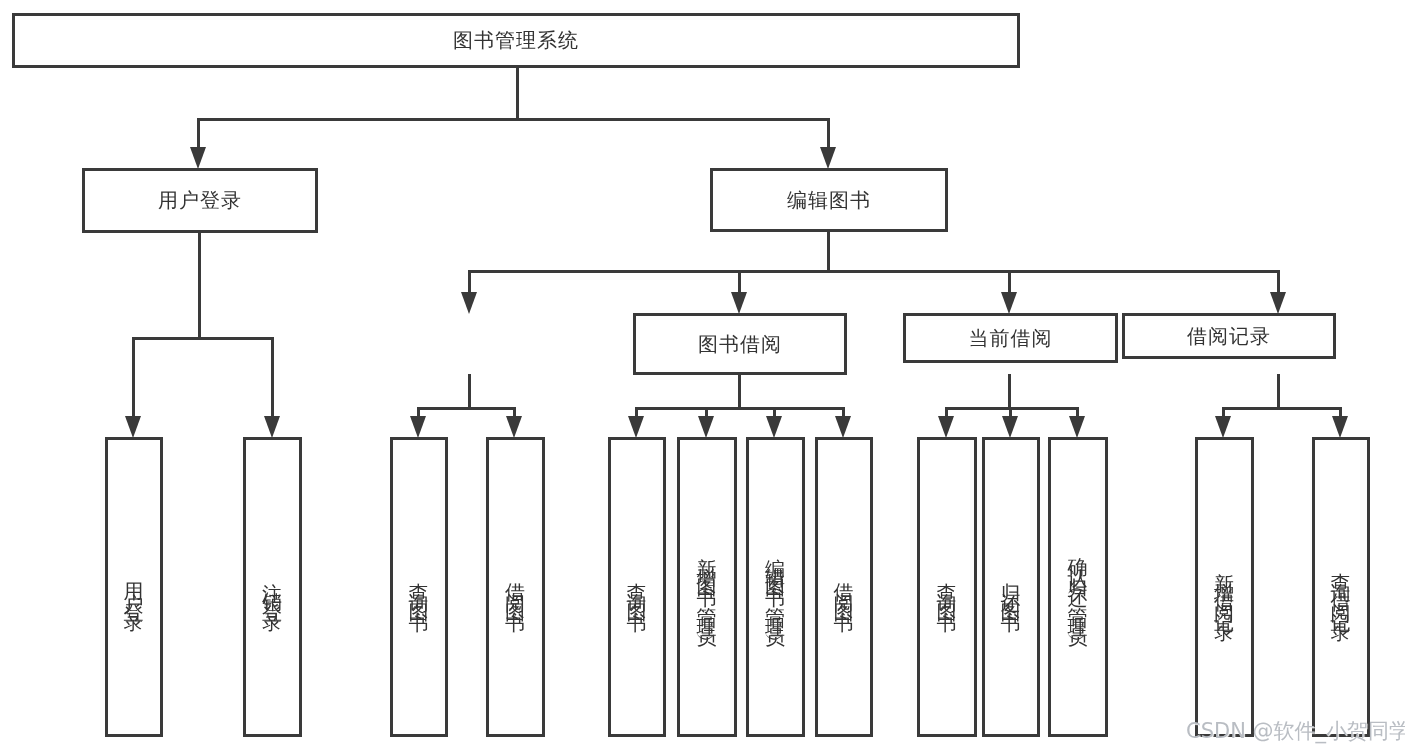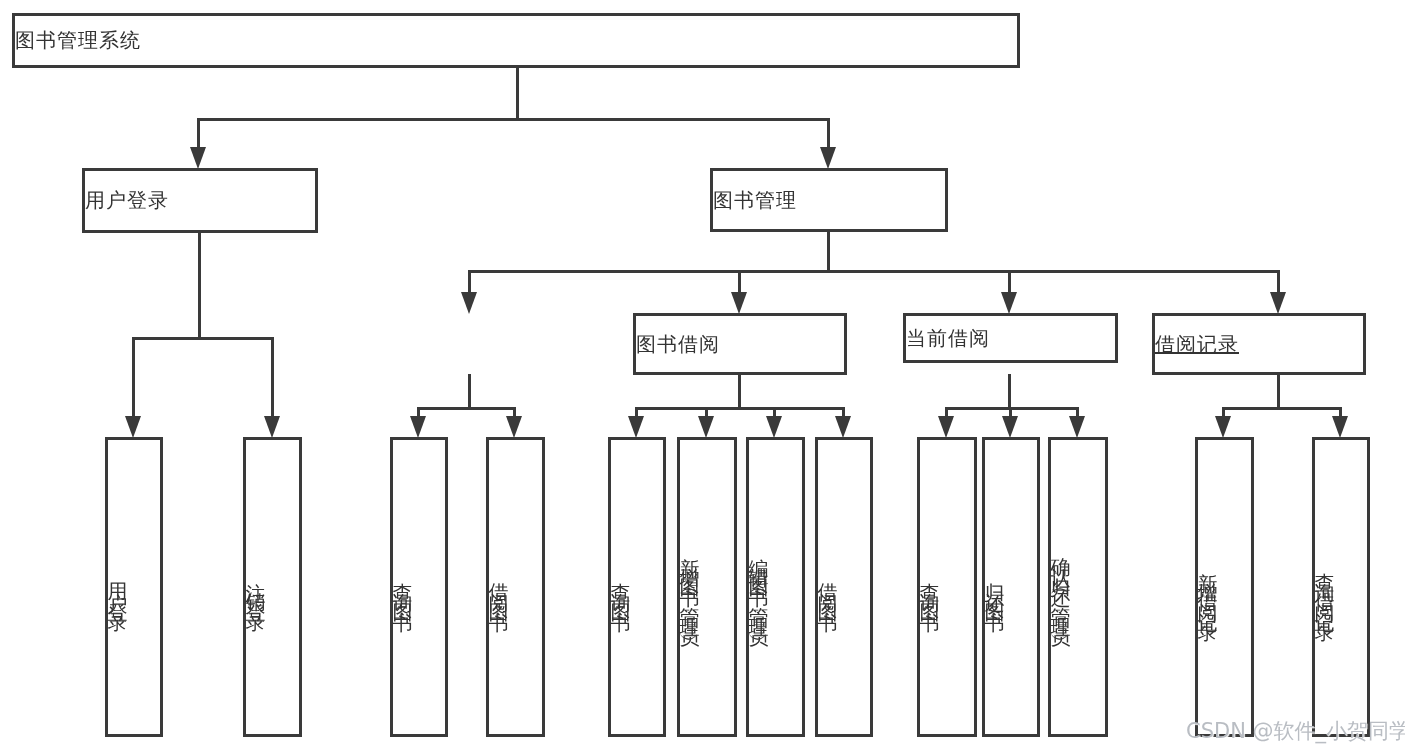--- a/index.html
+++ b/index.html
@@ -11,21 +11,21 @@
     font-family: "DejaVu Sans", "Liberation Sans", sans-serif;
     overflow: hidden;
   }
   .box {
     position: absolute;
     box-sizing: border-box;
     background: #ffffff;
     border: 3px solid #3a3a3a;
     display: flex;
     align-items: center;
-    justify-content: flex-start;
+    justify-content: center;
     color: #333333;
     font-size: 20px;
     letter-spacing: 1px;
     z-index: 2;
   }
   .leaf .vtext {
     writing-mode: vertical-rl;
     text-orientation: mixed;
     letter-spacing: 10px;
     line-height: 1;
@@ -66,33 +66,33 @@
 
   <div class="box" style="left:12px; top:13px; width:1008px; height:55px;">
     <span>图书管理系统</span>
   </div>
 
   <div class="box" style="left:82px; top:168px; width:236px; height:65px;">
     <span>用户登录</span>
   </div>
 
   <div class="box" style="left:710px; top:168px; width:238px; height:64px;">
-    <span>图书管理</span>
+    <span>编辑图书</span>
   </div>
 
 
   <div class="box" style="left:633px; top:313px; width:214px; height:62px;">
     <span>图书借阅</span>
   </div>
 
   <div class="box" style="left:903px; top:313px; width:215px; height:50px;">
     <span>当前借阅</span>
   </div>
 
-  <div class="box" style="left:1152px; top:313px; width:214px; height:62px;text-decoration:underline;">
+  <div class="box" style="left:1122px; top:313px; width:214px; height:46px;">
     <span>借阅记录</span>
   </div>
 
   <div class="box leaf" style="left:105px; top:437px; width:58px; height:300px;">
     <span class="vtext">用户登录</span>
   </div>
 
   <div class="box leaf" style="left:243px; top:437px; width:59px; height:300px;">
     <span class="vtext">注销登录</span>
   </div>

